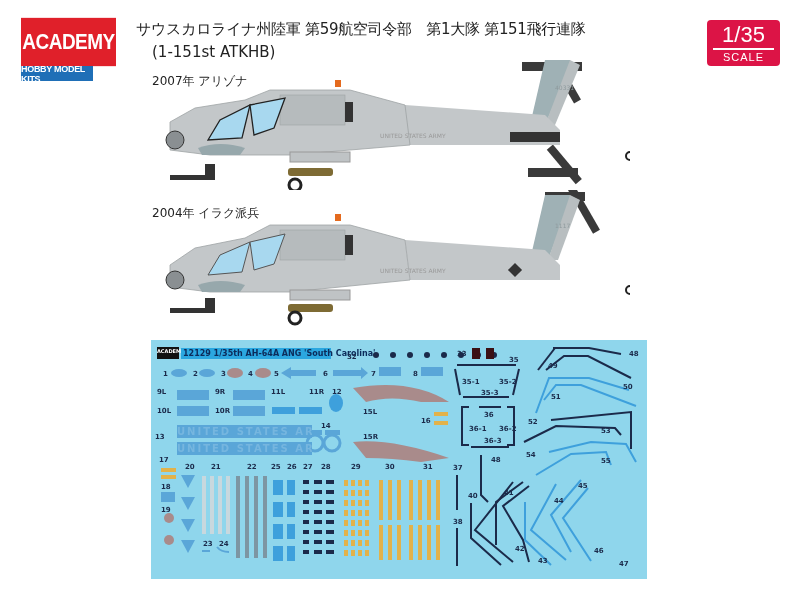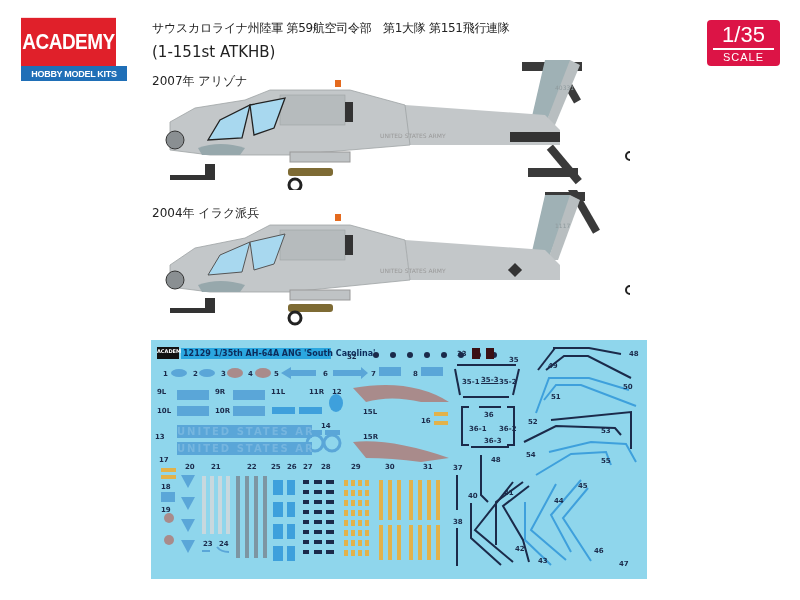--- a/index.html
+++ b/index.html
@@ -1,22 +1,22 @@
 <!DOCTYPE html>
 <html><head>
 <meta charset="utf-8">
 <style>
   html,body{margin:0;padding:0;}
   body{width:800px;height:600px;background:#ffffff;position:relative;overflow:hidden;font-family:"DejaVu Sans",sans-serif;}
   .abs{position:absolute;}
   
   .logo{left:21px;top:21px;width:95px;height:60px;}
   .logo-top{position:absolute;left:0;top:0;width:95px;height:42px;background:#e0202a;color:#fff;font-family:"Liberation Sans",sans-serif;font-weight:bold;font-size:19px;letter-spacing:-0.5px;display:flex;align-items:center;justify-content:center;transform:scaleY(1.15);}
-  .logo-bot{position:absolute;left:0;top:45px;width:106px;height:15px;background:#1f6fb7;color:#fff;font-family:"Liberation Sans",sans-serif;font-size:9px;font-weight:bold;display:flex;align-items:center;justify-content:center;letter-spacing:-0.3px;}
-  .title1{left:152px;top:20px;font-size:12px;color:#222;white-space:nowrap;letter-spacing:-0.3px;}
+  .logo-bot{position:absolute;left:0;top:45px;width:72px;height:15px;background:#1f6fb7;color:#fff;font-family:"Liberation Sans",sans-serif;font-size:9px;font-weight:bold;display:flex;align-items:center;justify-content:center;letter-spacing:-0.3px;}
+  .title1{left:136px;top:20px;font-size:15px;color:#222;white-space:nowrap;letter-spacing:-0.3px;}
   .title2{left:152px;top:43px;font-size:15px;color:#222;white-space:nowrap;}
   .cap{font-size:12px;color:#222;white-space:nowrap;}
   .scale{left:707px;top:20px;width:73px;height:46px;background:#dc1446;border-radius:4px;color:#fff;text-align:center;}
   .scale .num{font-family:"Liberation Sans",sans-serif;font-size:22px;line-height:26px;margin-top:2px;}
   .scale .line{height:2px;background:#fff;margin:0 6px;}
   .scale .lbl{font-family:"Liberation Sans",sans-serif;font-size:11px;line-height:14px;letter-spacing:1px;}
   .sheet{left:151px;top:340px;width:496px;height:239px;background:#8fd6ec;}
   .dnum{position:absolute;font-size:7px;font-weight:bold;color:#1b2a4a;font-family:"DejaVu Sans",sans-serif;}
   .banner{position:absolute;left:30px;top:8px;width:148px;height:11px;background:#2ba7e0;color:#0c2b5a;font-size:8px;font-weight:bold;white-space:nowrap;line-height:11px;padding-left:2px;}
   .mini-logo{position:absolute;left:6px;top:7px;width:22px;height:12px;background:#111;color:#fff;font-size:5px;font-weight:bold;text-align:center;line-height:8px;}
@@ -365,21 +365,21 @@
   <span class="dnum" style="left:152px;top:123px;">27</span>
   <span class="dnum" style="left:170px;top:123px;">28</span>
   <span class="dnum" style="left:200px;top:123px;">29</span>
   <span class="dnum" style="left:234px;top:123px;">30</span>
   <span class="dnum" style="left:272px;top:123px;">31</span>
 
   <span class="dnum" style="left:306px;top:10px;">33</span>
   <span class="dnum" style="left:358px;top:16px;">35</span>
   <span class="dnum" style="left:311px;top:38px;">35-1</span>
   <span class="dnum" style="left:348px;top:38px;">35-2</span>
-  <span class="dnum" style="left:330px;top:36px;text-decoration:underline;">35-3</span>
+  <span class="dnum" style="left:330px;top:49px;text-decoration:underline;">35-3</span>
   <span class="dnum" style="left:333px;top:71px;">36</span>
   <span class="dnum" style="left:318px;top:85px;">36-1</span>
   <span class="dnum" style="left:348px;top:85px;">36-2</span>
   <span class="dnum" style="left:333px;top:97px;">36-3</span>
   <span class="dnum" style="left:302px;top:124px;">37</span>
   <span class="dnum" style="left:302px;top:178px;">38</span>
   <span class="dnum" style="left:340px;top:116px;">48</span>
   <span class="dnum" style="left:317px;top:152px;">40</span>
   <span class="dnum" style="left:353px;top:141px;margin-top:8px;">41</span>
   <span class="dnum" style="left:364px;top:205px;">42</span>

